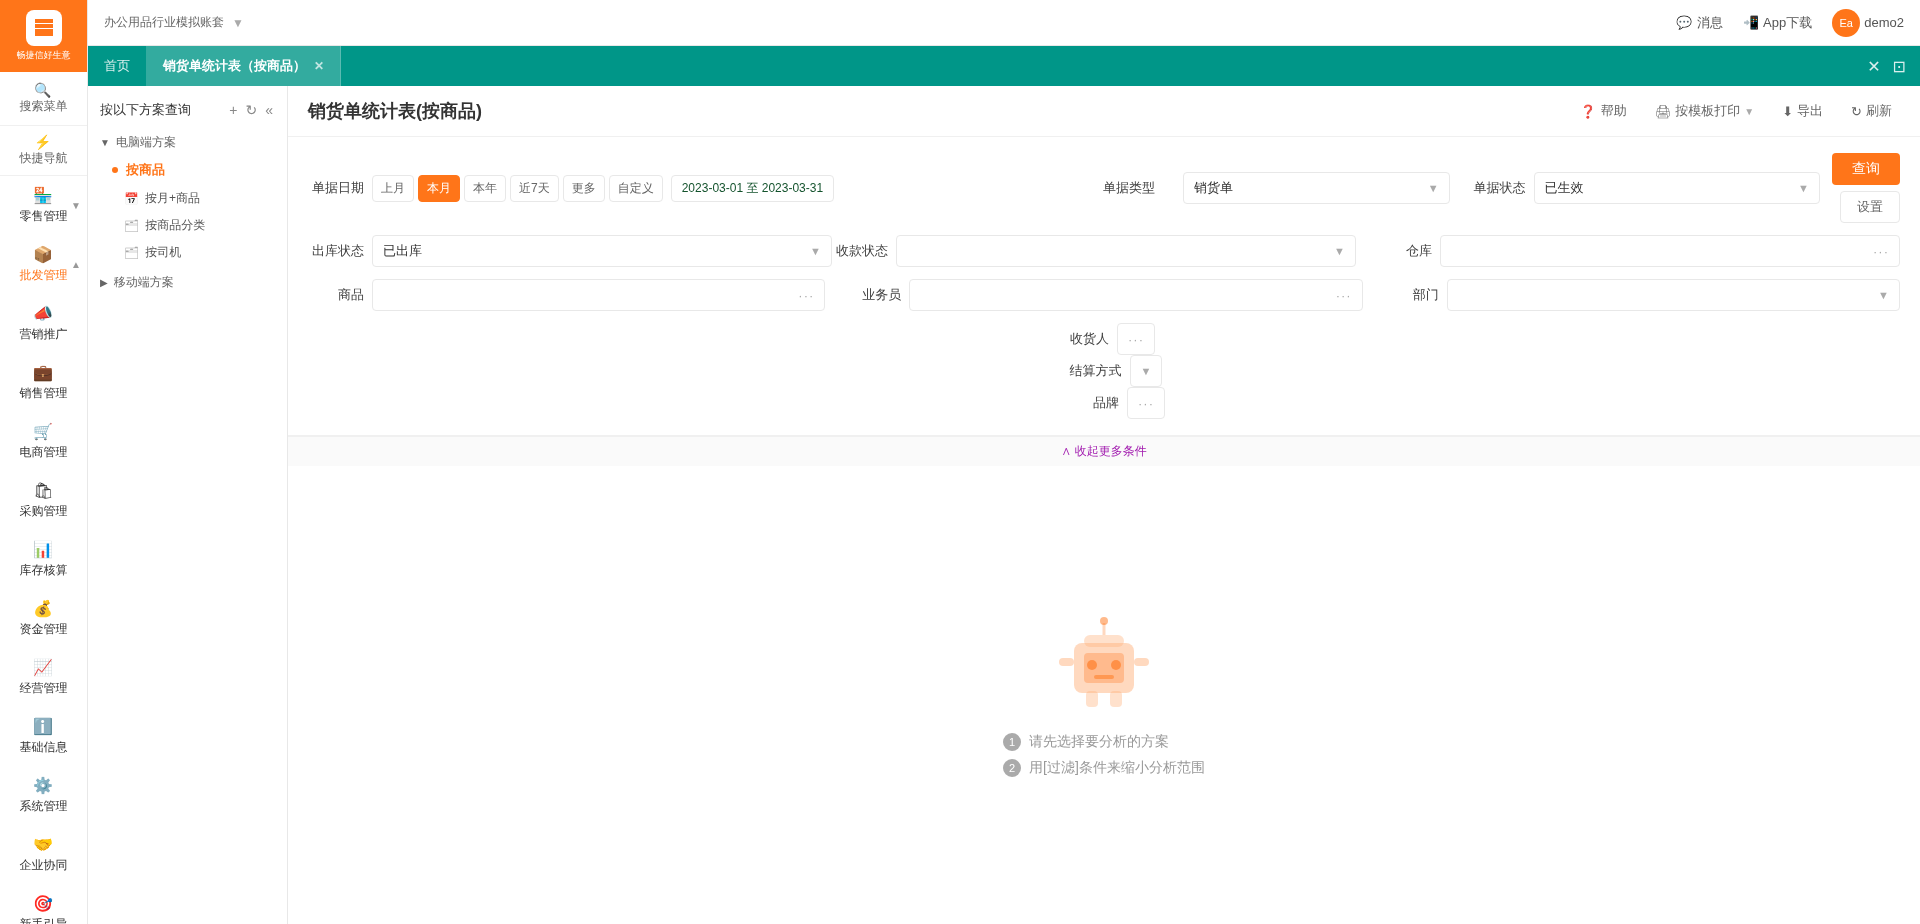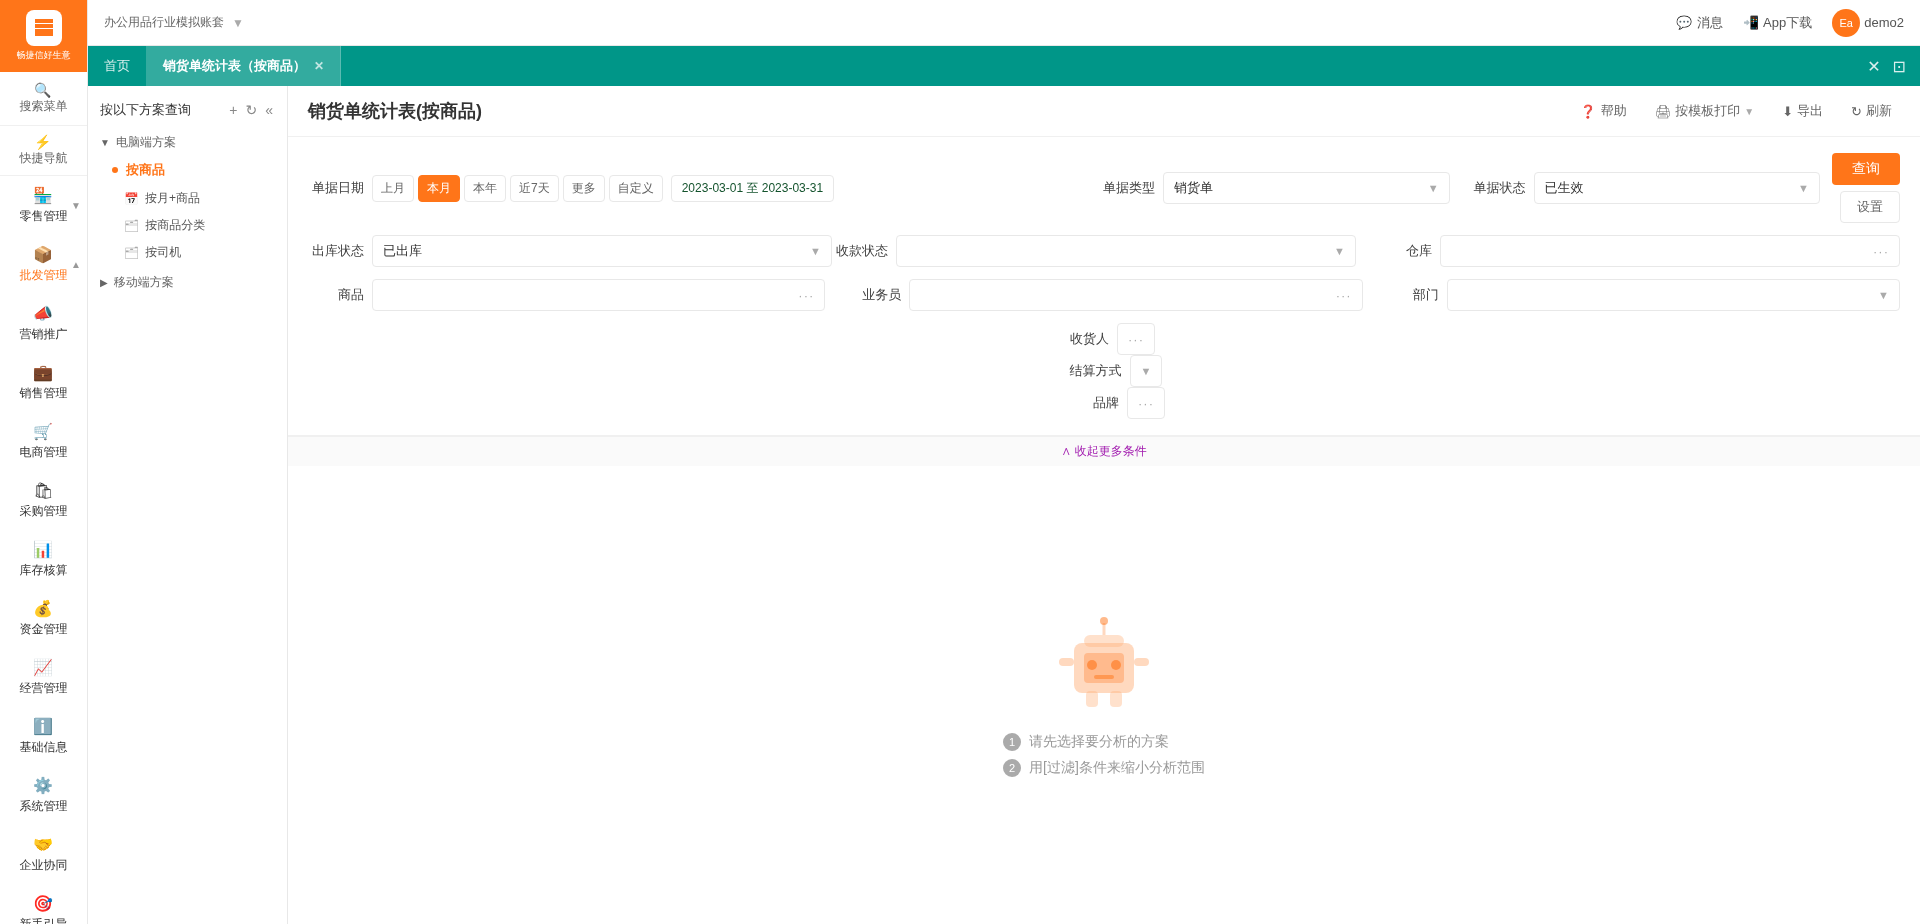--- a/index.html
+++ b/index.html
@@ -662,21 +662,21 @@
               <button class="date-quick-btn">更多</button>
               <button class="date-quick-btn">自定义</button>
               <div class="date-range">
                 <span>2023-03-01 至 2023-03-31</span>
               </div>
             </div>
           </div>
 
           <div class="filter-item" style="margin-left:20px;">
             <span class="filter-label">单据类型</span>
-            <div class="filter-value" style="min-width:140px;">
+            <div class="filter-value" style="min-width:140px;margin-left:20px;">
               <span>销货单</span>
               <span class="caret">▼</span>
             </div>
           </div>
 
           <div class="filter-item" style="margin-left:20px;">
             <span class="filter-label">单据状态</span>
             <div class="filter-value" style="min-width:140px;">
               <span>已生效</span>
               <span class="caret">▼</span>

